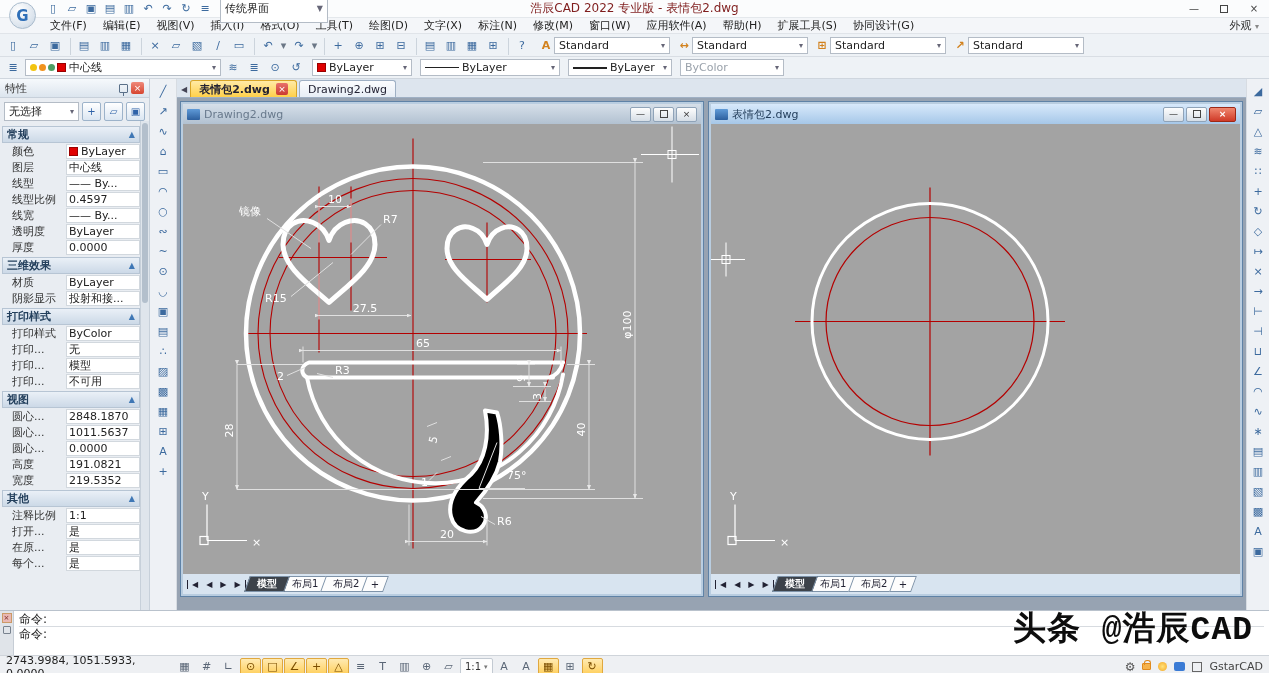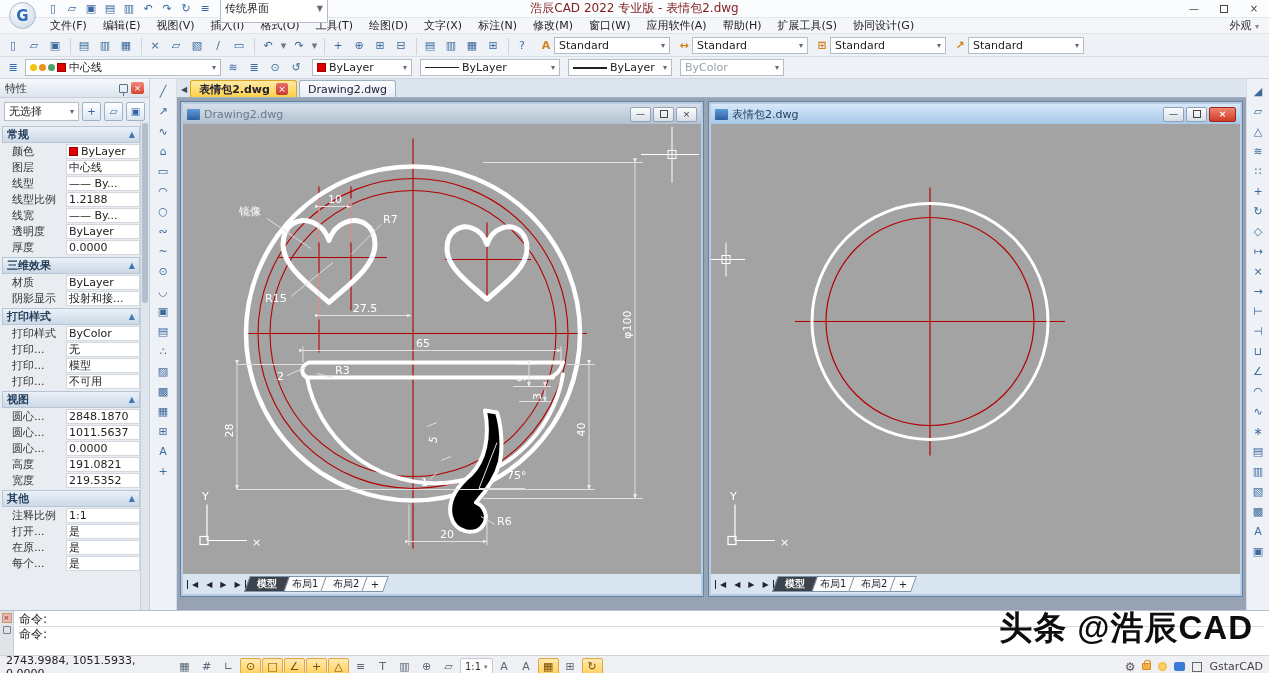--- a/index.html
+++ b/index.html
@@ -133,21 +133,21 @@
   .sgear{color:#555;font-size:12px}
   .slock{width:9px;height:7px;border:1px solid #e08a1e;border-radius:1px;position:relative;background:#f6b24a}
   .slock::before{content:"";position:absolute;left:1px;top:-4px;width:5px;height:4px;border:1px solid #e08a1e;border-bottom:none;border-radius:3px 3px 0 0}
   .sbulb{width:9px;height:9px;border-radius:50%;background:radial-gradient(#ffe27a,#f5a623)}
   .schat{width:11px;height:9px;background:#3a7bd5;border-radius:2px;position:relative}
   .schat::after{content:"";position:absolute;left:2px;bottom:-3px;border:3px solid transparent;border-top-color:#3a7bd5}
   .sfull{width:10px;height:10px;border:1px solid #666}
   .brand{color:#444}
 
   
-  .watermark{position:absolute;right:16px;bottom:22px;font-size:33px;font-weight:bold;color:#0d0d0d;z-index:40;letter-spacing:1px;font-family:Liberation Sans, sans-serif}
+  .watermark{position:absolute;right:16px;bottom:22px;font-size:33px;font-weight:bold;color:#0d0d0d;z-index:40;letter-spacing:1px;font-family:Liberation Mono, monospace}
 
   svg text{font-family:"DejaVu Sans","Liberation Sans",sans-serif}
 </style>
 </head>
 <body>
 
 <div class="titlebar">
   <div class="logo">G</div>
   <div class="qat">
 
@@ -416,21 +416,21 @@
         </div>
         <div class="prow">
           <span class="lbl">线型</span>
           <span class="val">
             <span>—— By...</span>
           </span>
         </div>
         <div class="prow">
           <span class="lbl">线型比例</span>
           <span class="val">
-            <span>1.2188</span>
+            <span>0.4597</span>
           </span>
         </div>
         <div class="prow">
           <span class="lbl">线宽</span>
           <span class="val">
             <span>—— By...</span>
           </span>
         </div>
         <div class="prow">
           <span class="lbl">透明度</span>

